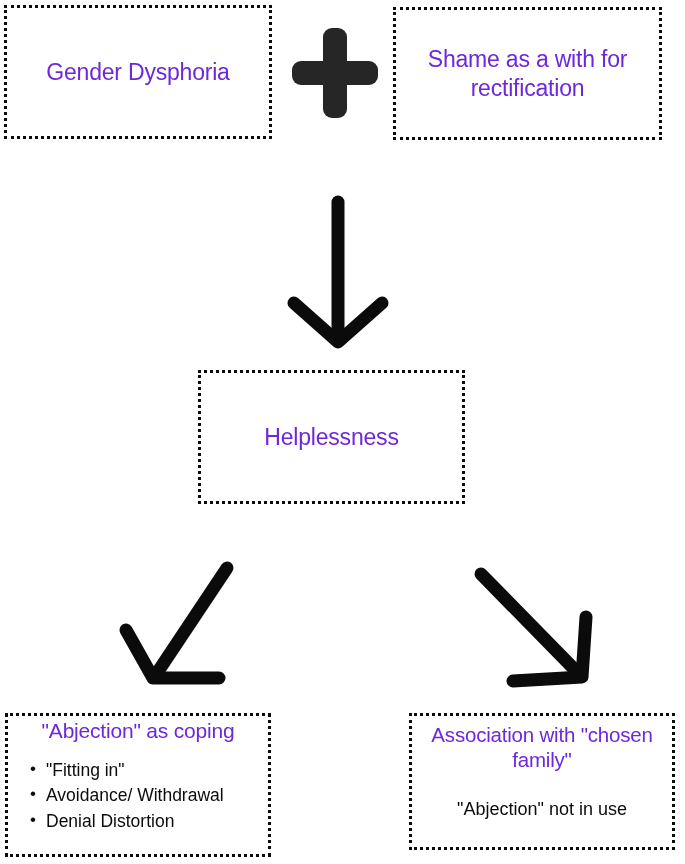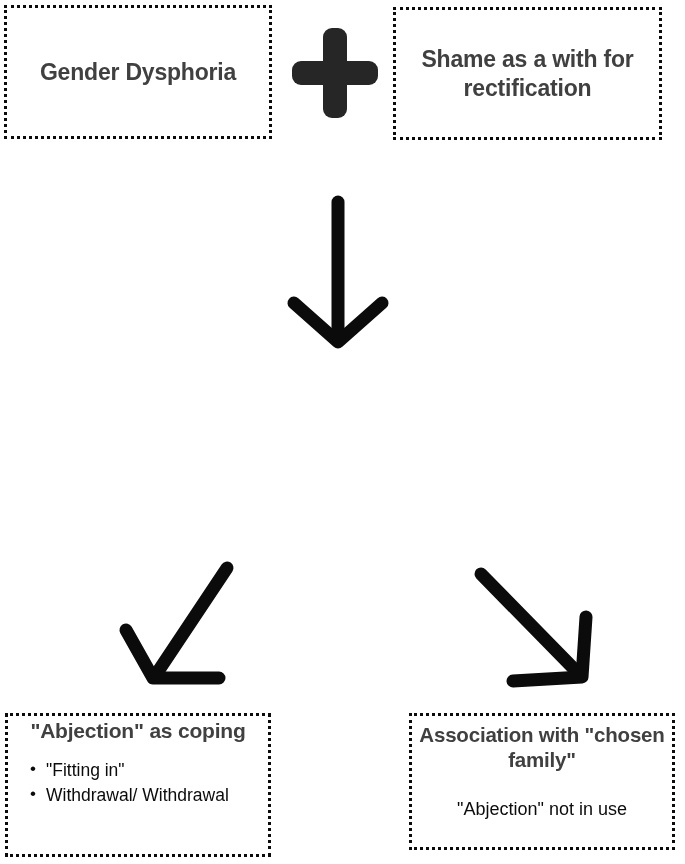--- a/index.html
+++ b/index.html
@@ -25,22 +25,22 @@
     box-sizing: border-box;
     border: 3px dotted #0b0b0b;
     background: #ffffff;
     display: flex;
     flex-direction: column;
     justify-content: center;
     align-items: center;
     text-align: center;
   }
   .node-title {
-    font-weight: bold;
-    color: #404040;
+    font-weight: normal;
+    color: #6d28d9;
     line-height: 1.22;
     letter-spacing: -0.2px;
   }
   .node-subtext {
     font-weight: normal;
     color: #0b0b0b;
     line-height: 1.25;
   }
 
   
@@ -206,36 +206,40 @@
 
   <div class="node-box" id="box-shame-tool">
     <div class="node-title">Shame as a with for rectification</div>
   </div>
 
   <svg class="arrow-svg" id="arrow-down-main" viewBox="0 0 120 165">
     <path class="arrow-stroke" d="M 58 12 L 58 148"></path>
     <path class="arrow-stroke" d="M 14 113 L 58 152 L 102 113"></path>
   </svg>
 
+  <div class="node-box" id="box-helplessness">
+    <div class="node-title">Helplessness</div>
+  </div>
 
   <svg class="arrow-svg" id="arrow-down-left" viewBox="0 0 140 145">
     <path class="arrow-stroke" d="M 112 18 L 40 126"></path>
     <path class="arrow-stroke" d="M 11 80 L 38 128 L 104 128"></path>
   </svg>
 
   <svg class="arrow-svg" id="arrow-down-right" viewBox="0 0 150 150">
     <path class="arrow-stroke" d="M 26 24 L 124 124"></path>
     <path class="arrow-stroke" d="M 131 67 L 127 127 L 58 131"></path>
   </svg>
 
   <div class="node-box" id="box-abjection-coping">
     <div class="node-title">"Abjection" as coping</div>
     <ul id="bullet-list">
       <li>"Fitting in"</li>
-      <li>Withdrawal/ Withdrawal</li>
+      <li>Avoidance/ Withdrawal</li>
+      <li>Denial Distortion</li>
     </ul>
   </div>
 
   <div class="node-box" id="box-chosen-family">
     <div class="node-title">Association with "chosen family"</div>
     <div class="node-subtext">"Abjection" not in use</div>
   </div>
 
 </div>
 

